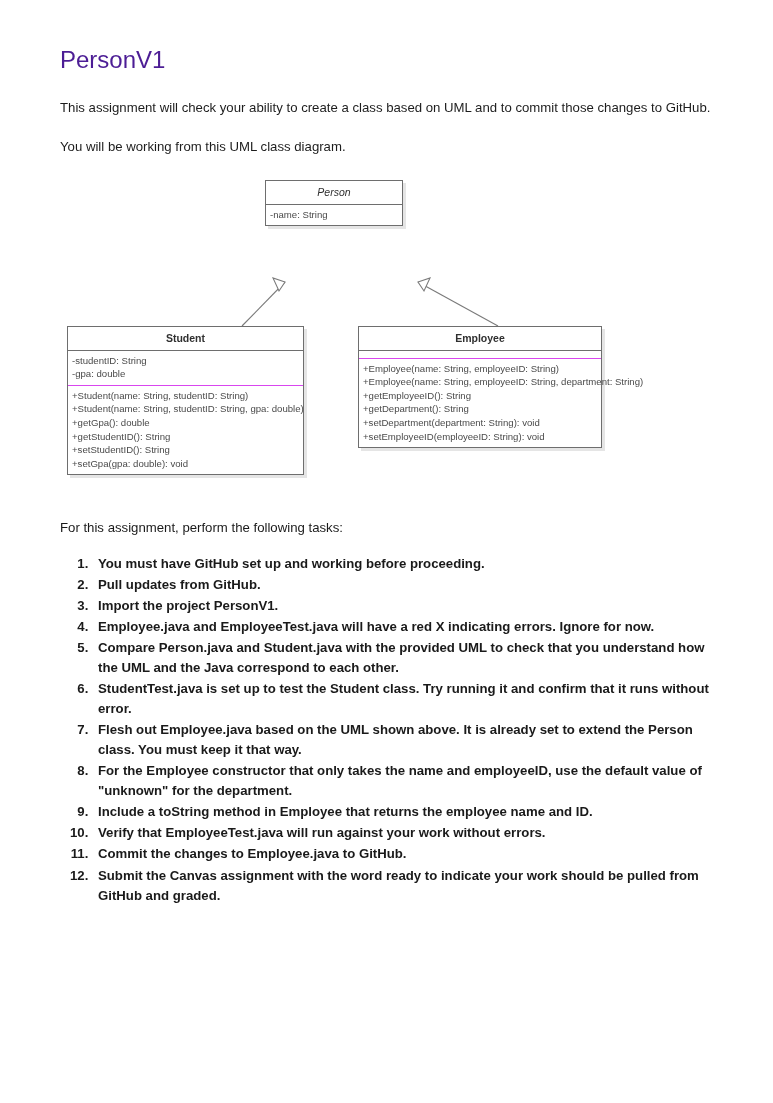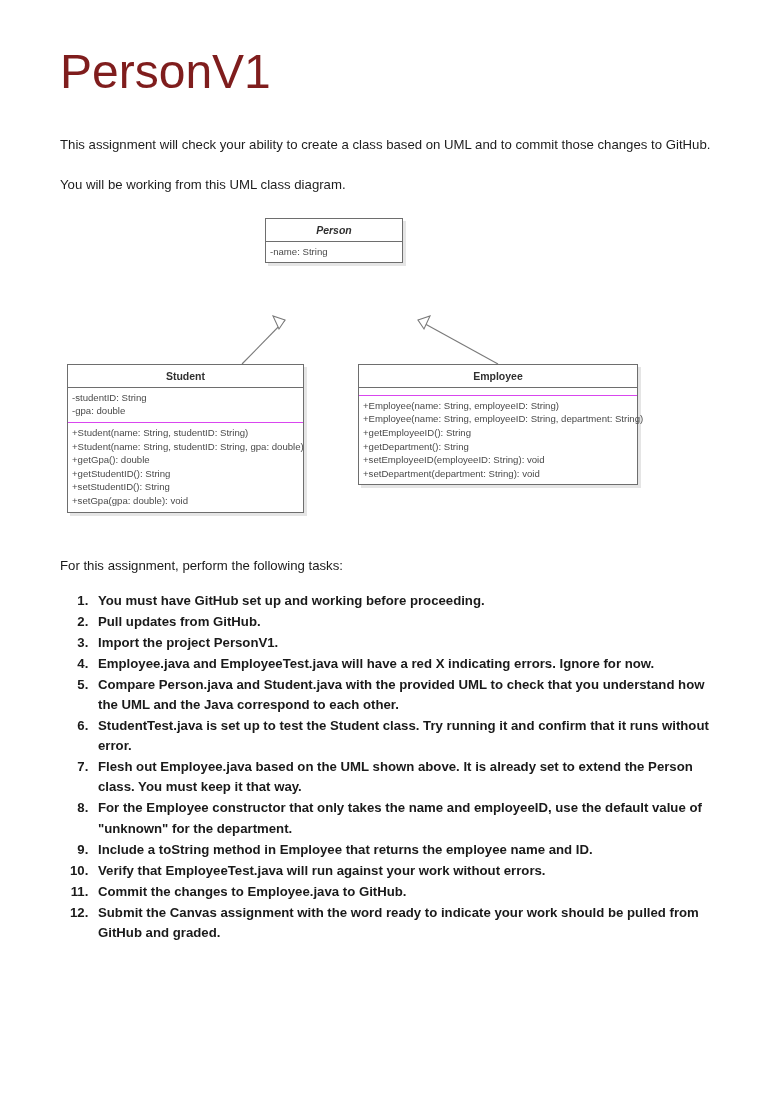--- a/index.html
+++ b/index.html
@@ -24,26 +24,26 @@
   }
 
   .content {
     position: absolute;
     left: 60px;
     top: 47px;
     width: 660px;
   }
 
   .doc-title {
-    font-size: 48px;
+    font-size: 24px;
     font-weight: normal;
     letter-spacing: 0px;
-    margin: 0 0 38px 0;
+    margin: 0 0 26px 0;
     line-height: 1.05;
-    color: #7f1d1d;
+    color: #4c1d95;
   }
 
   .para {
     font-size: 13.2px;
     line-height: 1.45;
     margin: 0 0 20px 0;
     color: #1d1d1d;
   }
   .para.tight { margin-bottom: 18px; }
 
@@ -72,21 +72,21 @@
   .uml-title {
     text-align: center;
     font-size: 10.5px;
     padding: 5px 4px 5px 4px;
     border-bottom: 1px solid #6e6e6e;
     color: #303030;
     line-height: 1.15;
   }
   .uml-title.abstract {
     font-style: italic;
-    font-weight: bold;
+    font-weight: normal;
   }
   .uml-title.concrete {
     font-weight: bold;
   }
   .uml-section {
     padding: 3px 4px 4px 4px;
     border-bottom: 1px solid #d946ef;
   }
   .uml-section:last-child { border-bottom: none; }
   .uml-line {
@@ -152,31 +152,31 @@
         <div class="uml-section">
           <div class="uml-line">+Student(name: String, studentID: String)</div>
           <div class="uml-line">+Student(name: String, studentID: String, gpa: double)</div>
           <div class="uml-line">+getGpa(): double</div>
           <div class="uml-line">+getStudentID(): String</div>
           <div class="uml-line">+setStudentID(): String</div>
           <div class="uml-line">+setGpa(gpa: double): void</div>
         </div>
       </div>
 
-      <div class="uml-box" style="left:298px; top:152px; width:280px;">
+      <div class="uml-box" style="left:298px; top:152px; width:244px;">
         <div class="uml-title concrete">Employee</div>
         <div class="uml-section">
         </div>
         <div class="uml-section">
           <div class="uml-line">+Employee(name: String, employeeID: String)</div>
           <div class="uml-line">+Employee(name: String, employeeID: String, department: String)</div>
           <div class="uml-line">+getEmployeeID(): String</div>
           <div class="uml-line">+getDepartment(): String</div>
+          <div class="uml-line">+setDepartment(department: String): void</div>
           <div class="uml-line">+setEmployeeID(employeeID: String): void</div>
-          <div class="uml-line">+setDepartment(department: String): void</div>
         </div>
       </div>
 
     </div>
 
     <p class="tasks-intro">For this assignment, perform the following tasks:</p>
 
     <ol class="tasks">
       <li>You must have GitHub set up and working before proceeding.</li>
       <li>Pull updates from GitHub.</li>

